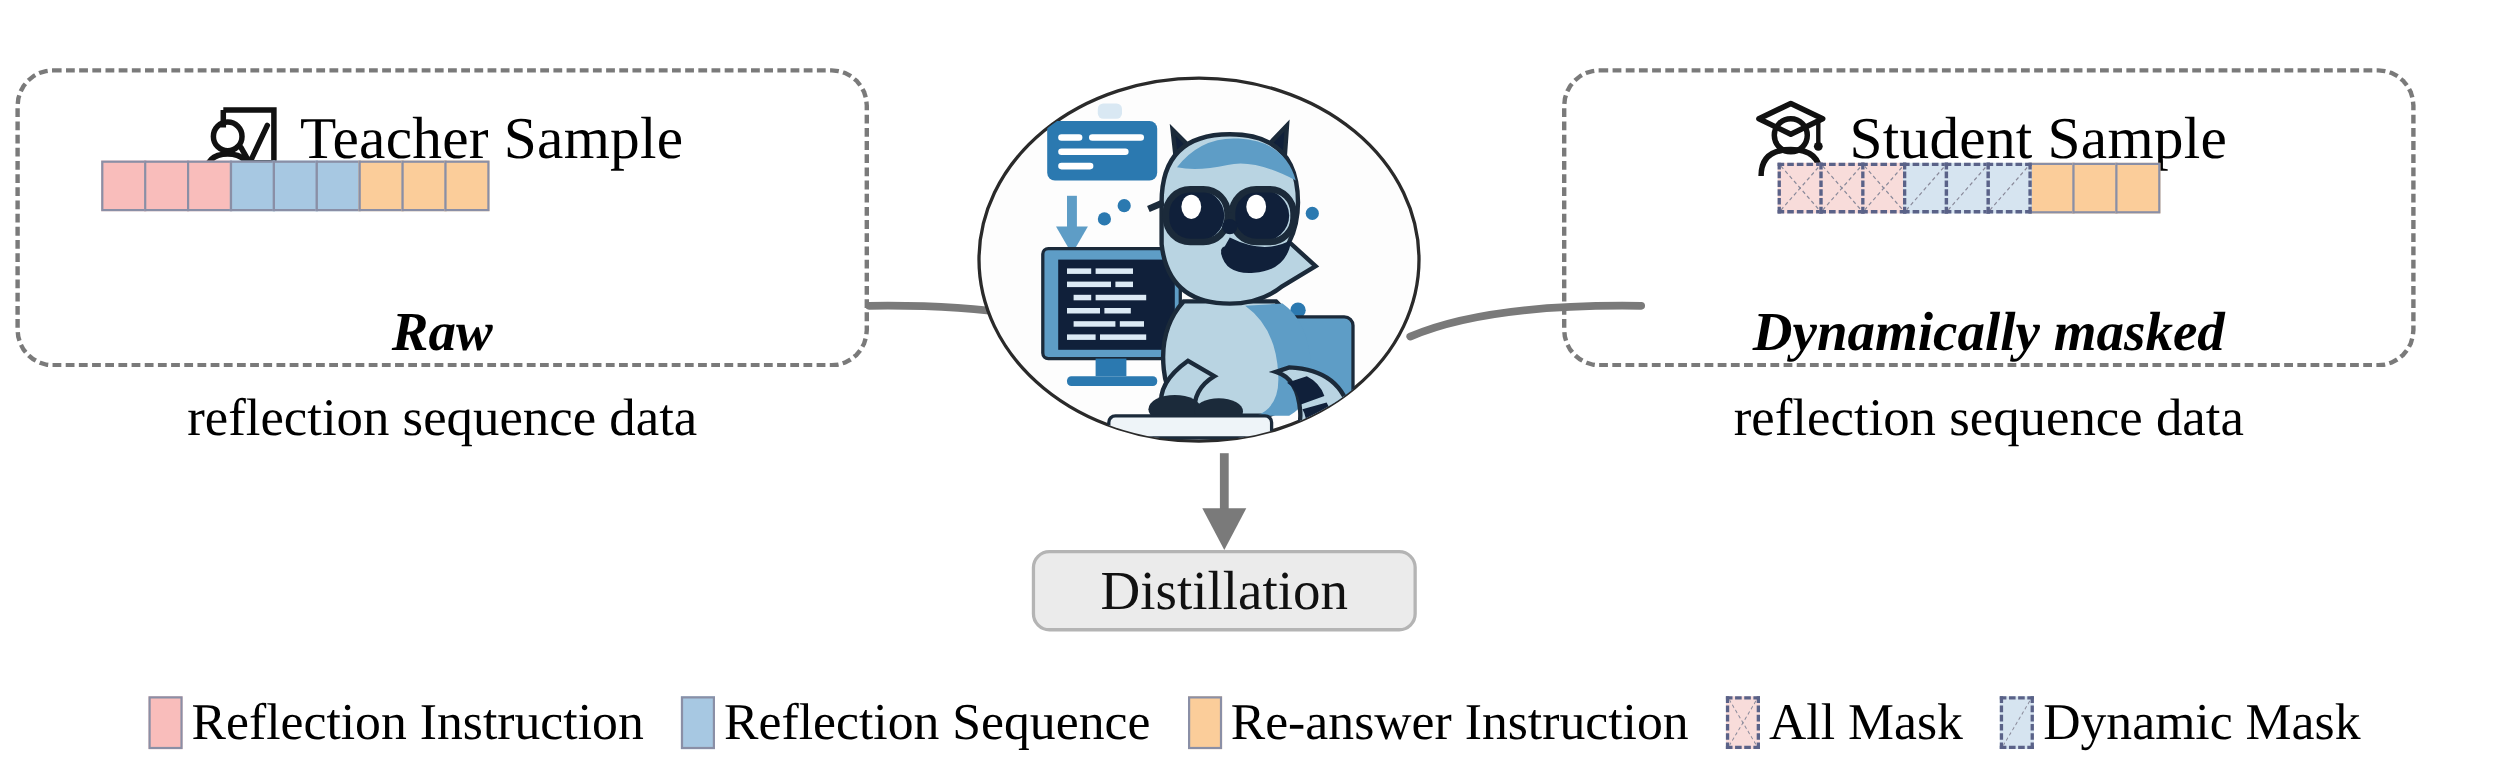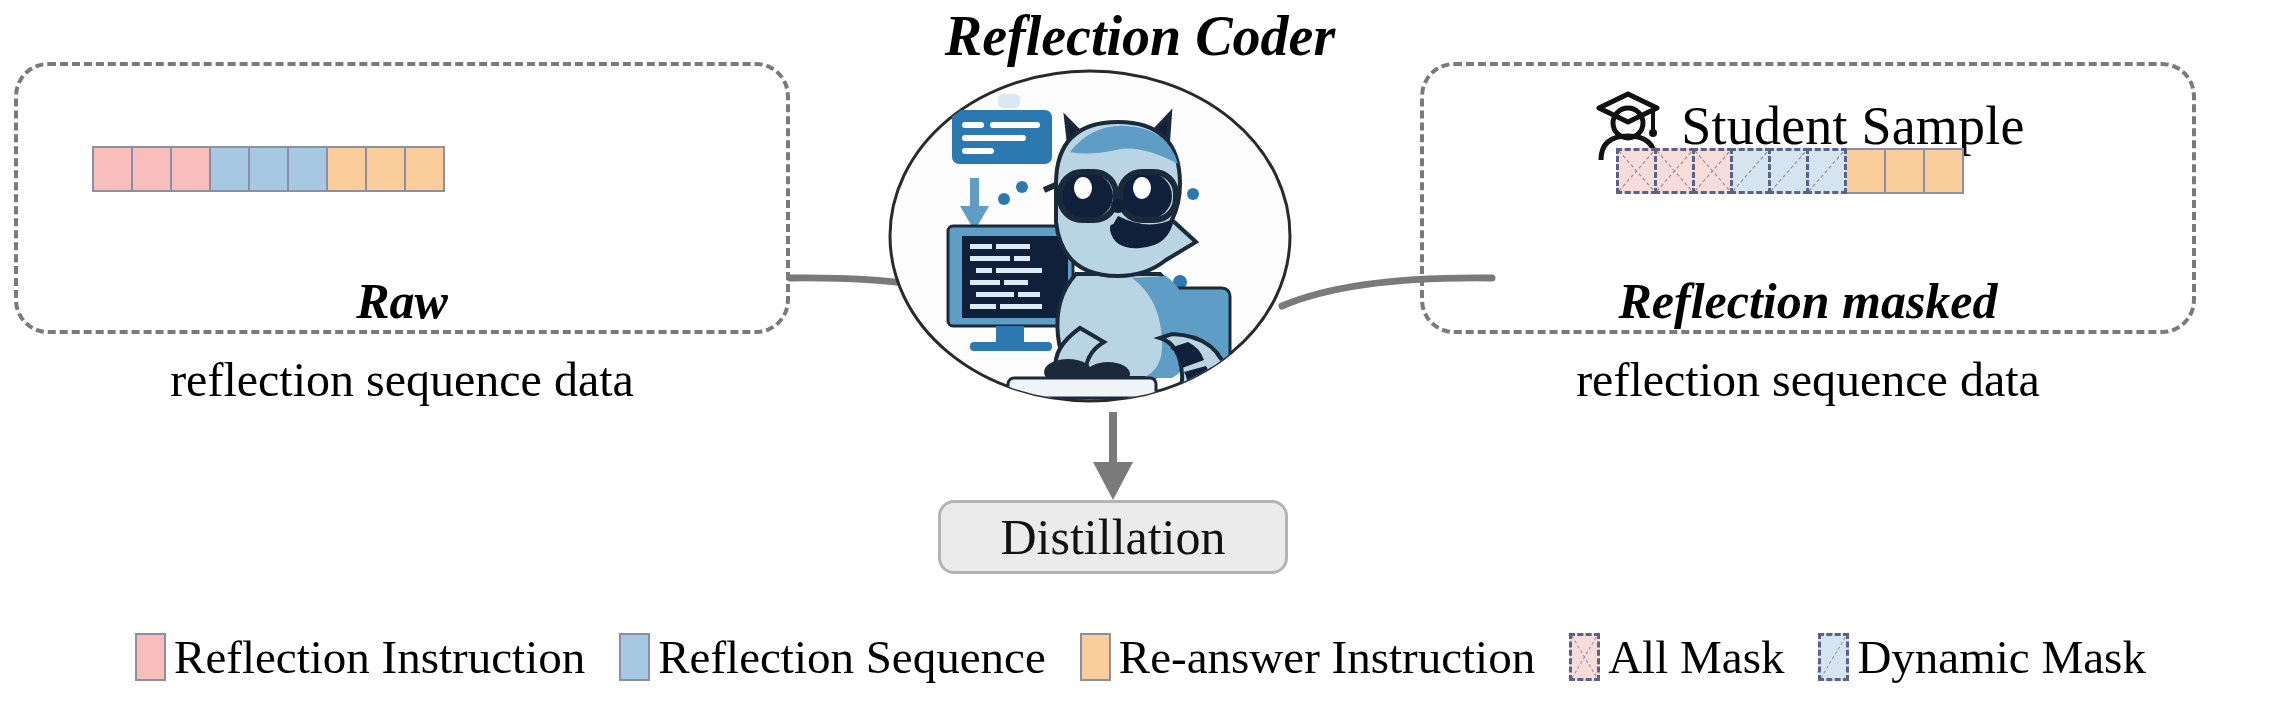--- a/index.html
+++ b/index.html
@@ -82,21 +82,20 @@
 
   <svg id="links" viewBox="0 0 2281 709">
     <path d="M790 278 Q 930 276 1000 306" fill="none" stroke="#7a7a7a" stroke-width="7" stroke-linecap="round"></path>
     <path d="M1492 278 Q 1352 276 1282 306" fill="none" stroke="#7a7a7a" stroke-width="7" stroke-linecap="round"></path>
     <g>
       <line x1="1113" y1="412" x2="1113" y2="476" stroke="#7a7a7a" stroke-width="8"></line>
       <polygon points="1113,500 1093,462 1133,462" fill="#7a7a7a"></polygon>
     </g>
   </svg>
 
-  <div id="center-title">Reflection Coder</div>
 
   <div id="mascot-wrap">
     <svg viewBox="0 0 420 340" xmlns="http://www.w3.org/2000/svg">
       <defs>
         <clipPath id="ell">
             <ellipse cx="210" cy="170" rx="200" ry="165"></ellipse>
           </clipPath>
       </defs>
       <ellipse cx="210" cy="170" rx="200" ry="165" fill="#fdfdfd" stroke="#2a2a2a" stroke-width="3"></ellipse>
       <g clip-path="url(#ell)">
@@ -167,20 +166,30 @@
         </g>
         <ellipse cx="203" cy="122" rx="9" ry="11" fill="#fff"></ellipse>
         <ellipse cx="262" cy="122" rx="9" ry="11" fill="#fff"></ellipse>
         <circle cx="238" cy="140" r="7" fill="#10203a"></circle>
         <circle cx="234" cy="162" r="4" fill="#10203a"></circle>
       </g>
     </svg>
   </div>
 
   <div class="panel" id="panel-teacher">
+    <div class="panel-head">
+      <svg class="hicon" viewBox="0 0 74 72" xmlns="http://www.w3.org/2000/svg">
+        <polyline points="20,10 66,10 66,58 40,58" fill="none" stroke="#111" stroke-width="5"></polyline>
+        <line x1="20" y1="10" x2="20" y2="26" stroke="#111" stroke-width="5"></line>
+        <circle cx="24" cy="34" r="13" fill="none" stroke="#111" stroke-width="5"></circle>
+        <path d="M4 70 q0 -20 20 -20 q20 0 20 20" fill="none" stroke="#111" stroke-width="5"></path>
+        <polyline points="36,44 44,58 60,24" fill="none" stroke="#111" stroke-width="5" stroke-linecap="round" stroke-linejoin="round"></polyline>
+      </svg>
+      <div class="panel-title">Teacher Sample</div>
+    </div>
 
     <div class="cap" id="cap-teacher">
       <div class="cap-em">Raw</div>
       <div class="cap-sub">reflection sequence data</div>
     </div>
   </div>
 
   <div class="seq" id="seq-teacher">
       <div class="cell  solid" style="background: rgb(249, 189, 187);"></div>
       <div class="cell  solid" style="background: rgb(249, 189, 187);"></div>
@@ -199,21 +208,21 @@
         <polygon points="37,4 66,18 37,32 8,18" fill="none" stroke="#111" stroke-width="5" stroke-linejoin="round"></polygon>
         <circle cx="37" cy="33" r="15" fill="none" stroke="#111" stroke-width="5"></circle>
         <path d="M10 70 q0 -24 27 -24 q27 0 27 24" fill="none" stroke="#111" stroke-width="5"></path>
         <line x1="62" y1="20" x2="62" y2="40" stroke="#111" stroke-width="4"></line>
         <circle cx="62" cy="43" r="4" fill="#111"></circle>
       </svg>
       <div class="panel-title">Student Sample</div>
     </div>
 
     <div class="cap" id="cap-student">
-      <div class="cap-em">Reflection masked</div>
+      <div class="cap-em">Dynamically masked</div>
       <div class="cap-sub">reflection sequence data</div>
     </div>
   </div>
 
   <div class="seq" id="seq-student">
       <div class="cell  masked" style="background: rgb(248, 220, 218);">
         <svg viewBox="0 0 100 100" preserveAspectRatio="none">
           <line x1="0" y1="100" x2="100" y2="0" stroke="#8a8a9a" stroke-width="3" stroke-dasharray="9 7"></line>
           <line x1="0" y1="0" x2="100" y2="100" stroke="#8a8a9a" stroke-width="3" stroke-dasharray="9 7"></line>
         </svg>

